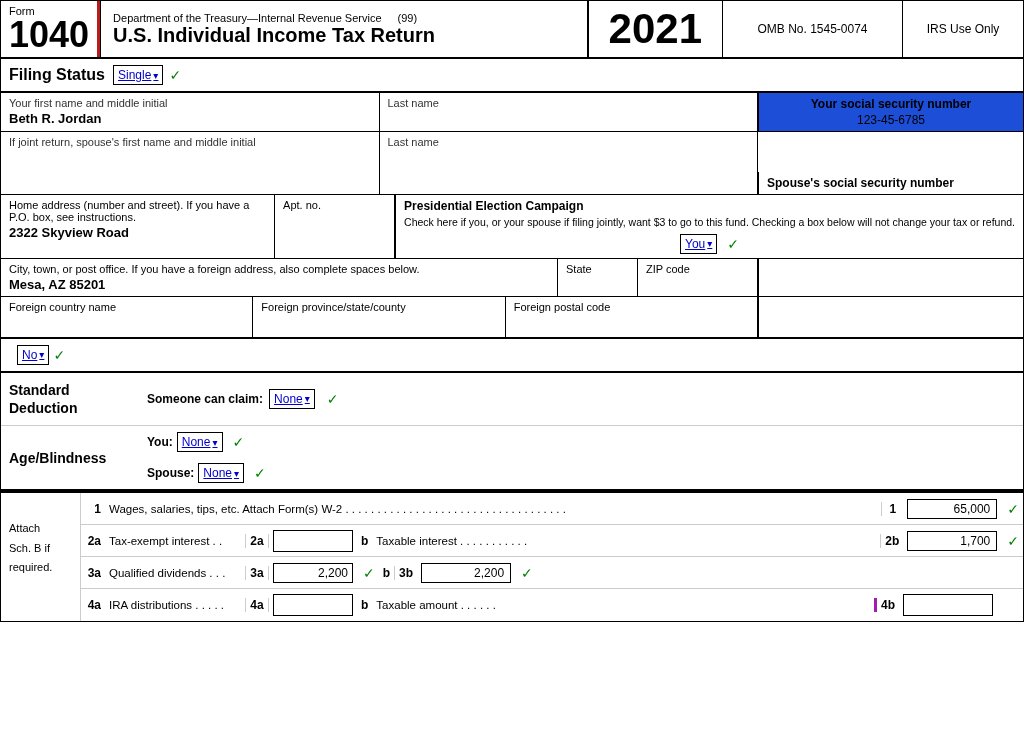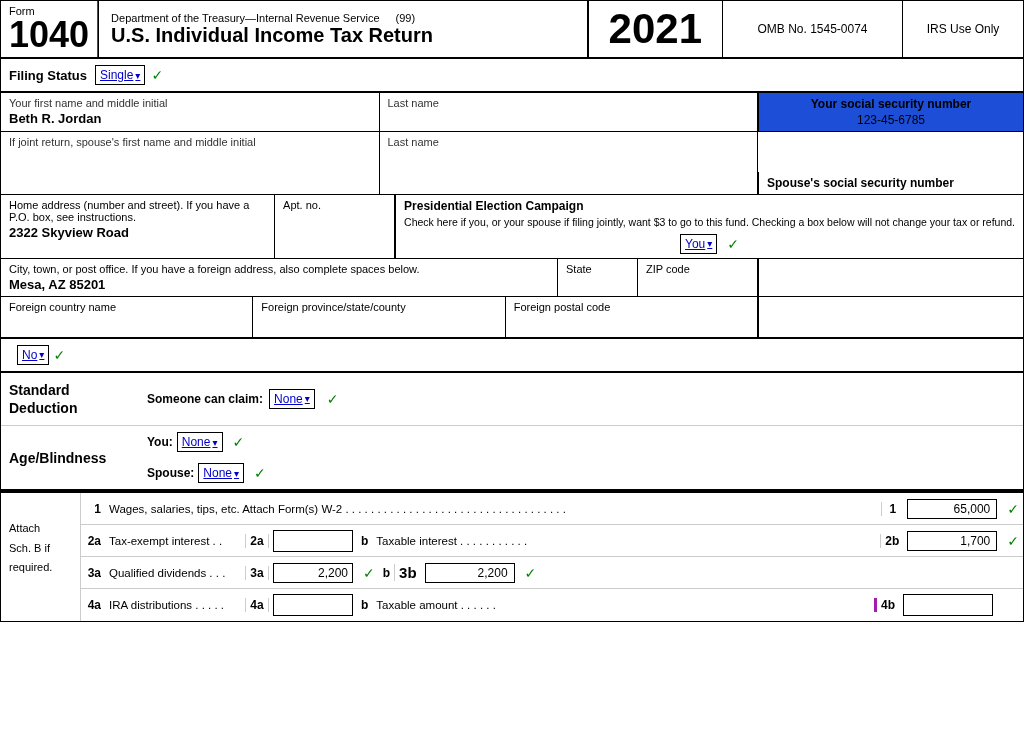--- a/index.html
+++ b/index.html
@@ -9,21 +9,21 @@
     
     
     .header { display: flex; align-items: stretch; border-bottom: 2px solid #000; }
     .header-title-block { padding: 4px 12px; display: flex; flex-direction: column; justify-content: center; border-right: 1px solid #000; flex: 1; }
     .header-year-block { display: flex; align-items: center; justify-content: center; padding: 4px 20px; border-right: 1px solid #000; min-width: 120px; }
     .header-omb { display: flex; align-items: center; justify-content: center; padding: 4px 20px; border-right: 1px solid #000; min-width: 180px; font-size: 12px; }
     .header-irs { display: flex; align-items: center; justify-content: center; padding: 4px 16px; min-width: 120px; font-size: 12px; }
 
     
     .filing-status-row { display: flex; align-items: center; padding: 6px 8px; border-bottom: 1px solid #000; background: #fff; }
-    .filing-status-label { font-weight: bold; font-size: 13px; margin-right: 8px; }
+    .filing-status-label { font-weight: bold; font-size: 16px; margin-right: 8px; }
     .dropdown-select { border: 1px solid #000; padding: 2px 4px; font-size: 12px; background: #fff; color: #00f; text-decoration: underline; cursor: pointer; display: inline-flex; align-items: center; gap: 2px; }
     .dropdown-arrow { font-size: 10px; }
     .checkmark { color: green; font-size: 14px; margin-left: 6px; }
 
     
     .name-section { display: flex; border-bottom: 1px solid #000; }
     .name-left { flex: 1; border-right: 1px solid #000; padding: 4px 8px; }
     .name-label { font-size: 11px; color: #333; }
     .name-value { font-weight: bold; font-size: 13px; margin-top: 2px; }
     .name-middle { flex: 1; border-right: 1px solid #000; padding: 4px 8px; }
@@ -37,21 +37,21 @@
 
     .header-form-left { display: flex; align-items: stretch; border-right: 1px solid #000; }
   </style>
 </head>
 <body>
 
 <div class="form-container">
 
   <div class="header">
     <div class="header-form-left">
-      <div style="display:flex; flex-direction:column; padding: 4px 8px; border-right:1px solid #b91c1c; min-width:60px; justify-content:flex-start;">
+      <div style="display:flex; flex-direction:column; padding: 4px 8px; border-right:3px solid #b91c1c; min-width:60px; justify-content:flex-start;">
         <span style="font-size:11px;">Form</span>
         <span style="font-size:36px; font-weight:bold; line-height:1;">1040</span>
       </div>
     </div>
     <div class="header-title-block">
       <div style="display:flex; gap:16px; align-items:baseline;">
         <span style="font-size:11px;">Department of the Treasury—Internal Revenue Service</span>
         <span style="font-size:11px;">(99)</span>
       </div>
       <div style="font-size:20px; font-weight:bold;">U.S. Individual Income Tax Return</div>
@@ -235,21 +235,21 @@
       <div style="display:flex; align-items:center; border-bottom:1px solid #ccc; min-height:32px;">
         <span style="min-width:24px; font-weight:bold; font-size:12px; padding:0 4px; text-align:right;">3a</span>
         <span style="font-size:11.5px; padding:4px; min-width:140px;">Qualified dividends . . .</span>
         <span style="min-width:24px; text-align:center; font-weight:bold; font-size:12px; padding:0 2px; border-left:1px solid #ccc; border-right:1px solid #ccc;">3a</span>
         <div style="min-width:80px; border:1px solid #000; padding:2px 4px; text-align:right; font-size:12px; margin:2px 4px;">
           <span>2,200</span>
         </div>
         <span class="checkmark" style="margin-right:4px;">✓</span>
 
         <span style="font-weight:bold; font-size:12px; padding:0 4px;">b</span>
-        <span style="min-width:22px; text-align:center; font-weight:bold; font-size:15px; padding:0 4px; border-left:1px solid #ccc;">3b</span>
+        <span style="min-width:22px; text-align:center; font-weight:bold; font-size:12px; padding:0 4px; border-left:1px solid #ccc;">3b</span>
         <div style="min-width:90px; border:1px solid #000; padding:2px 6px; text-align:right; font-size:12px; margin:2px 4px;">
           <span>2,200</span>
         </div>
         <span class="checkmark" style="margin-right:4px;">✓</span>
       </div>
 
       <div style="display:flex; align-items:center; min-height:32px;">
         <span style="min-width:24px; font-weight:bold; font-size:12px; padding:0 4px; text-align:right;">4a</span>
         <span style="font-size:11.5px; padding:4px; min-width:140px;">IRA distributions . . . . .</span>
         <span style="min-width:24px; text-align:center; font-weight:bold; font-size:12px; padding:0 2px; border-left:1px solid #ccc; border-right:1px solid #ccc;">4a</span>

